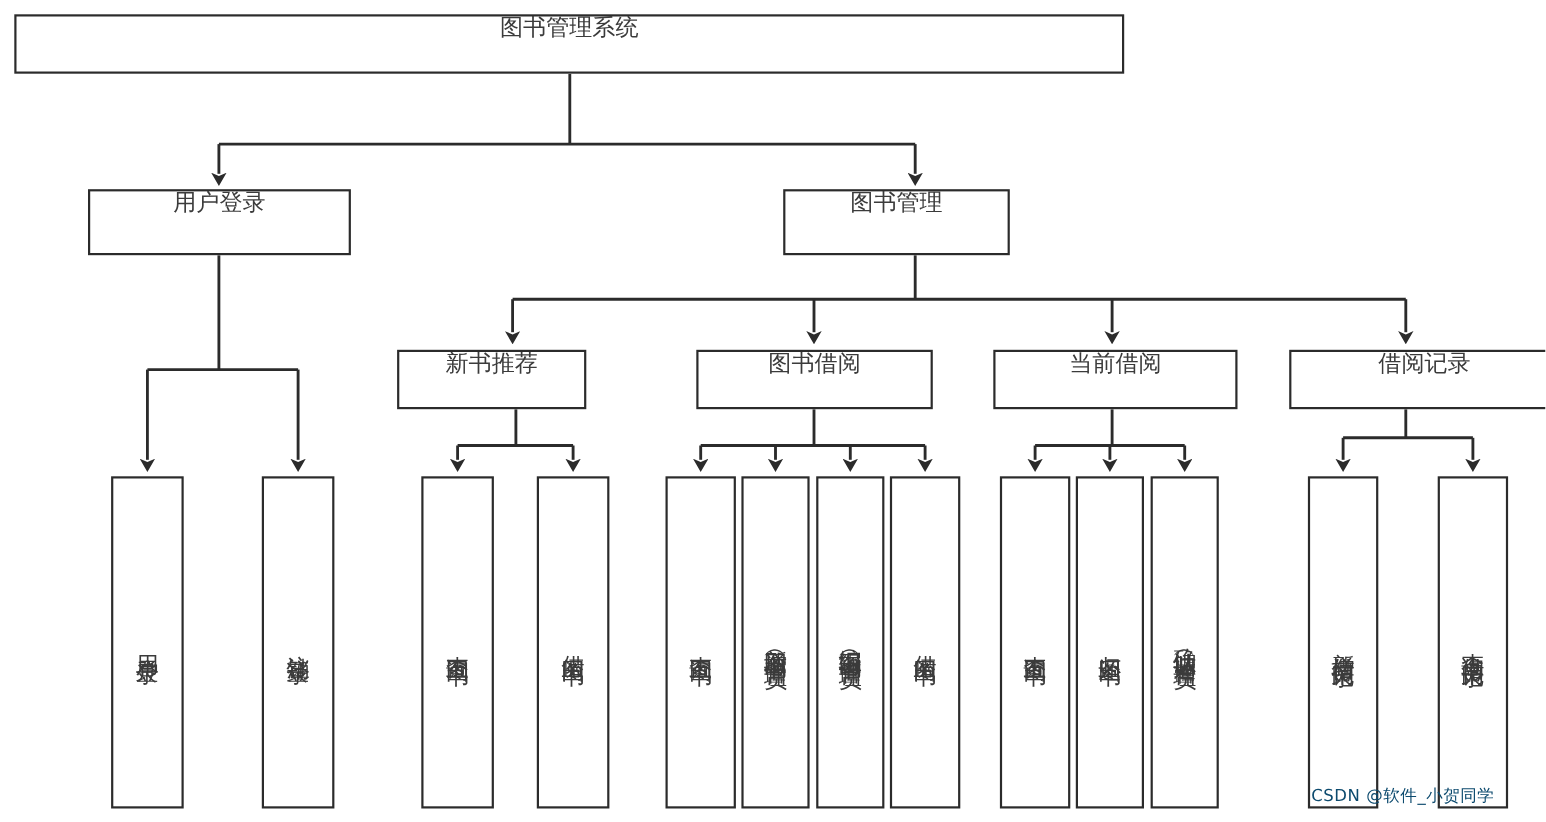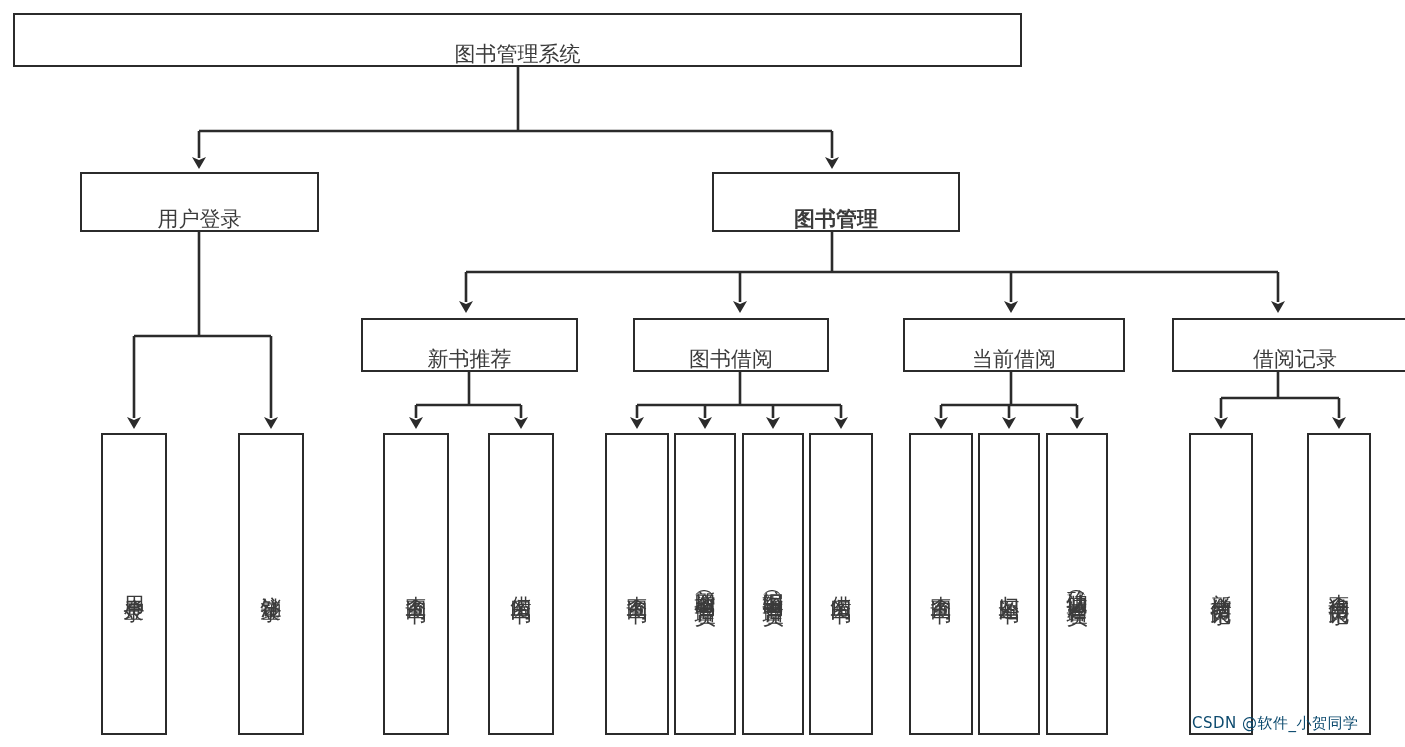--- a/index.html
+++ b/index.html
@@ -23,21 +23,21 @@
     top: 0;
     width: 1405px;
     height: 747px;
   }
   .node {
     position: absolute;
     box-sizing: border-box;
     border: 2.2px solid #2b2b2b;
     background: #ffffff;
     display: flex;
-    align-items: flex-end;
+    align-items: flex-start;
     justify-content: center;
     z-index: 3;
   }
   .node .label {
     color: #3b3b3b;
     font-size: 21px;
     line-height: 1.0;
     letter-spacing: 0px;
     white-space: nowrap;
     font-family: "DejaVu Sans", "Liberation Sans", sans-serif;
@@ -121,28 +121,28 @@
     </g>
   </svg>
 
   <div class="node" style="left:13px; top:13px; width:1009px; height:54px;">
     <span class="label">图书管理系统</span>
   </div>
 
   <div class="node" style="left:80px; top:172px; width:239px; height:60px;">
     <span class="label">用户登录</span>
   </div>
-  <div class="node" style="left:712px; top:172px; width:248px; height:60px;font-weight:bold;">
+  <div class="node" style="left:712px; top:172px; width:206px; height:60px;">
     <span class="label">图书管理</span>
   </div>
 
-  <div class="node" style="left:361px; top:318px; width:217px; height:54px;">
+  <div class="node" style="left:361px; top:318px; width:172px; height:54px;">
     <span class="label">新书推荐</span>
   </div>
-  <div class="node" style="left:633px; top:318px; width:196px; height:54px;">
+  <div class="node" style="left:633px; top:318px; width:215px; height:54px;">
     <span class="label">图书借阅</span>
   </div>
   <div class="node" style="left:903px; top:318px; width:222px; height:54px;">
     <span class="label">当前借阅</span>
   </div>
   <div class="node" style="left:1172px; top:318px; width:246px; height:54px;">
     <span class="label">借阅记录</span>
   </div>
 
   <div class="node vertical" style="left:101px; top:433px; width:66px; height:302px;">

